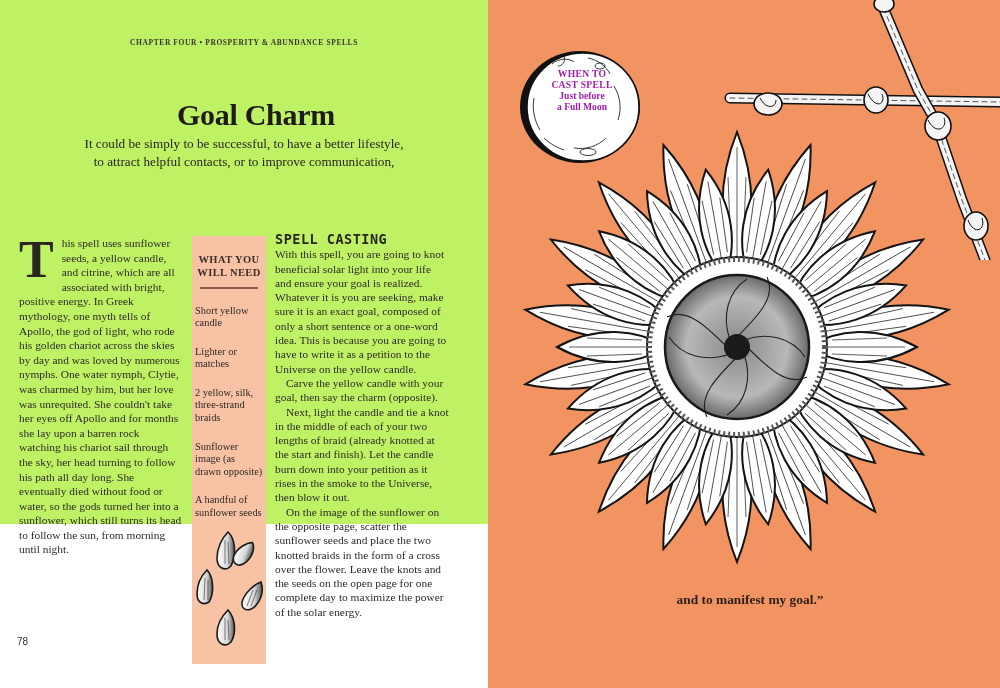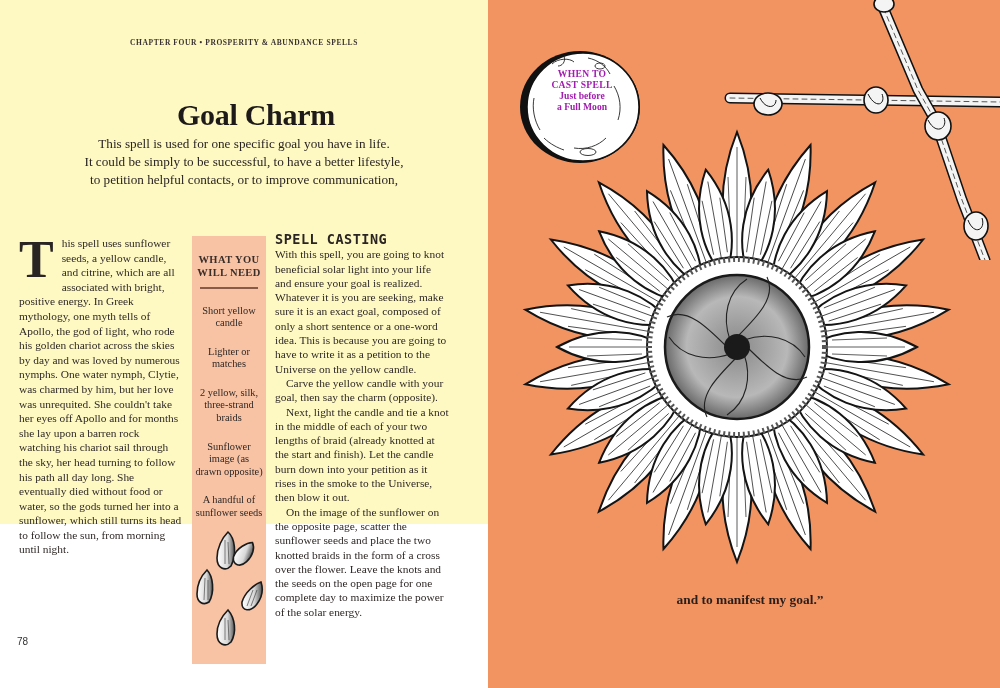--- a/index.html
+++ b/index.html
@@ -4,21 +4,21 @@
   <style>
     html, body { margin: 0; padding: 0; }
     body {
       width: 1000px; height: 688px; position: relative; overflow: hidden;
       background: #ffffff;
       font-family: "DejaVu Serif", "Liberation Serif", serif;
       color: #2a2422;
     }
     .left-page {
       position: absolute; left: 0; top: 0; width: 488px; height: 524px;
-      background: #fef9c3;
+      background: #bef264;
     }
     .right-page {
       position: absolute; left: 488px; top: 0; width: 512px; height: 688px;
       background: #f29462;
     }
     .running-head {
       position: absolute; left: 0; width: 488px; top: 38px;
       text-align: center; font-size: 7.5px; letter-spacing: 0.6px;
       font-family: "Liberation Serif", serif; font-weight: bold; color: #3a3230;
     }
@@ -49,21 +49,21 @@
     }
     .needs-title {
       margin-top: 17px; text-align: center; font-size: 10.5px; line-height: 13px;
       font-weight: bold; letter-spacing: 0.4px; font-family: "Liberation Serif", serif;
       color: #3a2e2a;
     }
     .needs-rule {
       width: 58px; height: 1.5px; background: #8a5a48; margin: 8px auto 8px auto;
     }
     .needs-item {
-      text-align: center; font-size: 10.4px; line-height: 12.6px;
+      font-size: 10.4px; line-height: 12.6px;
       font-family: "Liberation Serif", serif; color: #2e2826;
       margin: 16px 3px 10px 3px;
     }
     .seeds {
       position: absolute; left: 195px; top: 520px; width: 80px; height: 130px;
     }
     .casting-col {
       position: absolute; left: 275px; top: 232px; width: 175px;
       font-family: "Liberation Serif", serif; font-size: 11.4px; line-height: 14.3px;
       color: #2e2826;
@@ -96,23 +96,22 @@
     }
   </style>
 </head>
 <body>
 
 <div class="left-page">
   <div class="running-head">CHAPTER FOUR • PROSPERITY &amp; ABUNDANCE SPELLS</div>
   <h1 class="title">Goal Charm</h1>
 
   <div class="intro">
-    <div>This spell is used for one specific goal you have in life.</div>
     <div>It could be simply to be successful, to have a better lifestyle,</div>
-    <div>to petition helpful contacts, or to improve communication,</div>
+    <div>to attract helpful contacts, or to improve communication,</div>
   </div>
 
   <div class="body-col">
     <span class="dropcap">T</span>
     <span>his spell uses sunflower seeds, a yellow candle, and citrine, which are all associated with bright, positive energy. In Greek mythology, one myth tells of Apollo, the god of light, who rode his golden chariot across the skies by day and was loved by numerous nymphs. One water nymph, Clytie, was charmed by him, but her love was unrequited. She couldn't take her eyes off Apollo and for months she lay upon a barren rock watching his chariot sail through the sky, her head turning to follow his path all day long. She eventually died without food or water, so the gods turned her into a sunflower, which still turns its head to follow the sun, from morning until night.</span>
   </div>
 
   <div class="needs-box">
     <div class="needs-title">
       <div>WHAT YOU</div>

